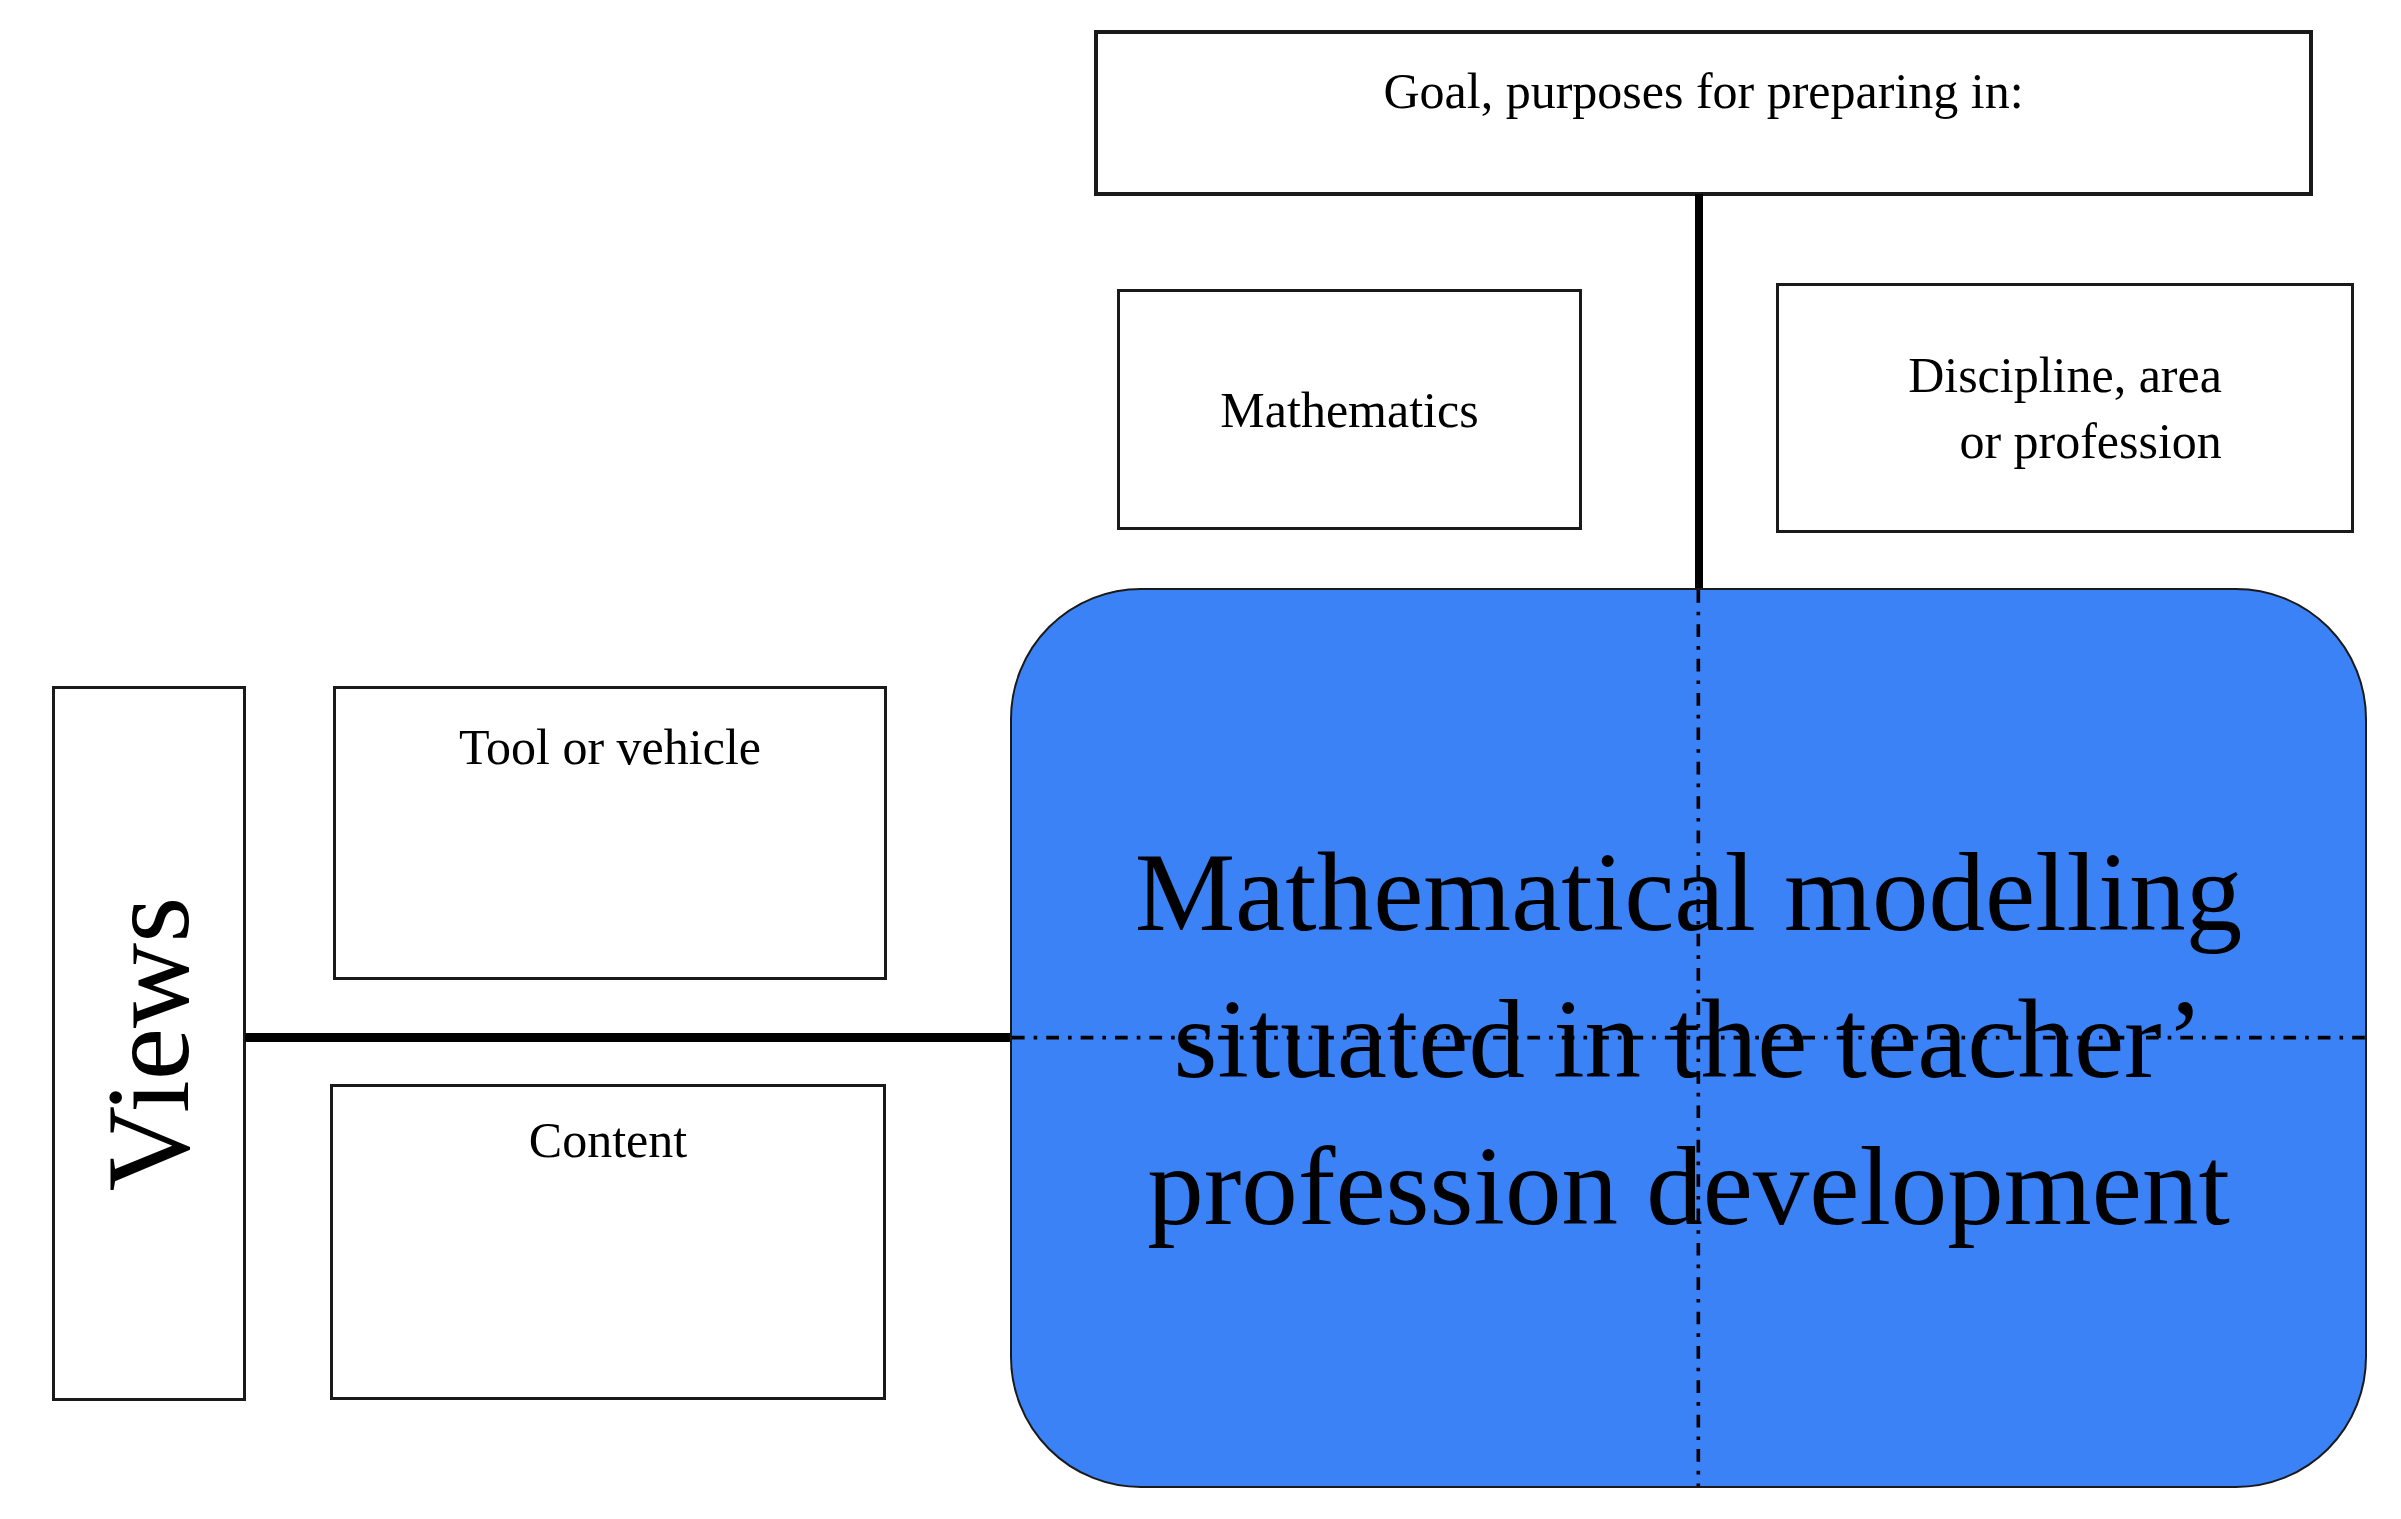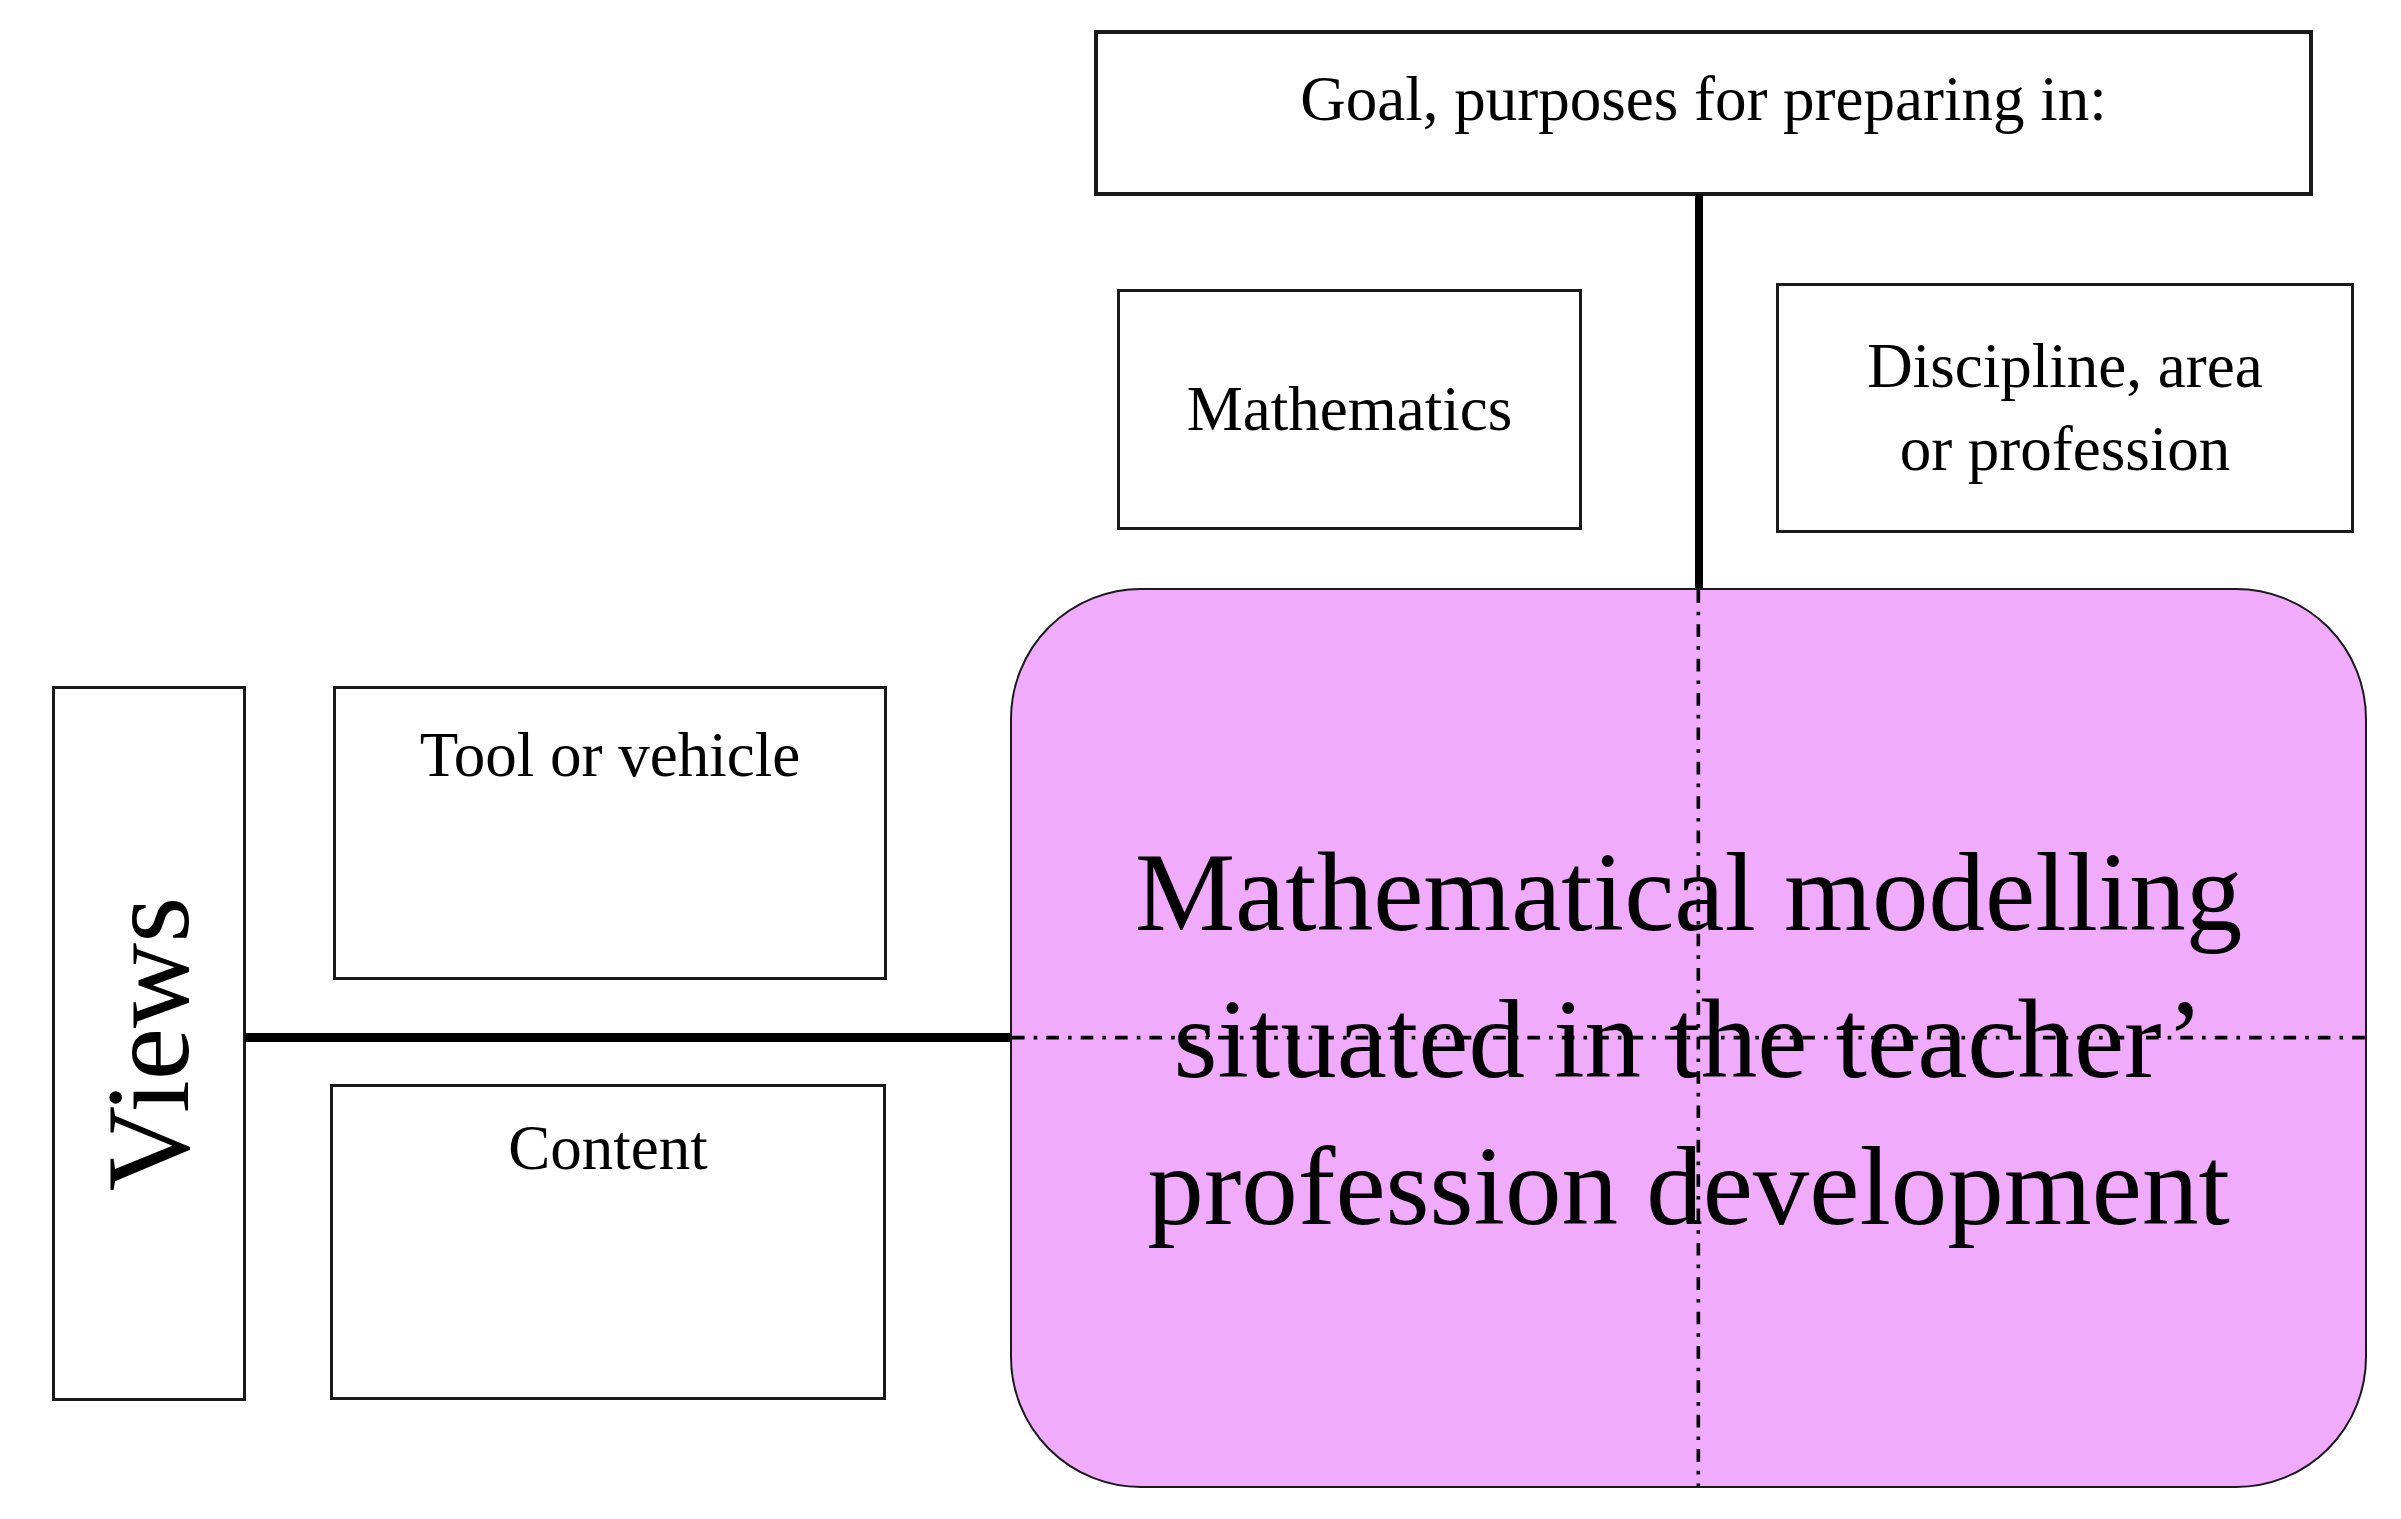--- a/index.html
+++ b/index.html
@@ -15,23 +15,24 @@
   .box {
     position: absolute;
     box-sizing: border-box;
     border: 3.6px solid #1a1a1a;
     background: #ffffff;
     display: flex;
     justify-content: center;
     text-align: center;
   }
   .label-text {
-    font-size: 63px;
+    font-size: 50px;
     line-height: 1.32;
     white-space: pre-line;
+    text-align: right;
   }
   
   .goal-box {
     left: 1094px; top: 30px; width: 1219px; height: 166px;
     border-width: 4.5px;
     align-items: flex-start;
     padding-top: 23.5px;
   }
   
   .mathematics-box {
@@ -125,21 +126,21 @@
   <div class="box content-box">
     <span class="label-text">Content</span>
   </div>
 
   <div class="box tool-box">
     <span class="label-text">Tool or vehicle</span>
   </div>
 
   <div class="connector connector-horizontal" style="background: rgb(0, 0, 0);"></div>
 
-  <div class="box center-box" style="background: #f0abfc;">
+  <div class="box center-box" style="background: #3b82f6;">
     <span class="center-text">Mathematical modelling</span>
     <span class="center-text">situated in the teacher’</span>
     <span class="center-text">profession development</span>
   </div>
 
   <svg class="overlay-svg" width="2401" height="1520" viewBox="0 0 2655 1680">
     <line x1="1878" y1="652" x2="1878" y2="1643" stroke="#000000" stroke-width="4" stroke-dasharray="14 10 4 10"></line>
     <line x1="1119" y1="1147" x2="2615" y2="1147" stroke="#000000" stroke-width="4" stroke-dasharray="14 10 4 10"></line>
   </svg>
 

